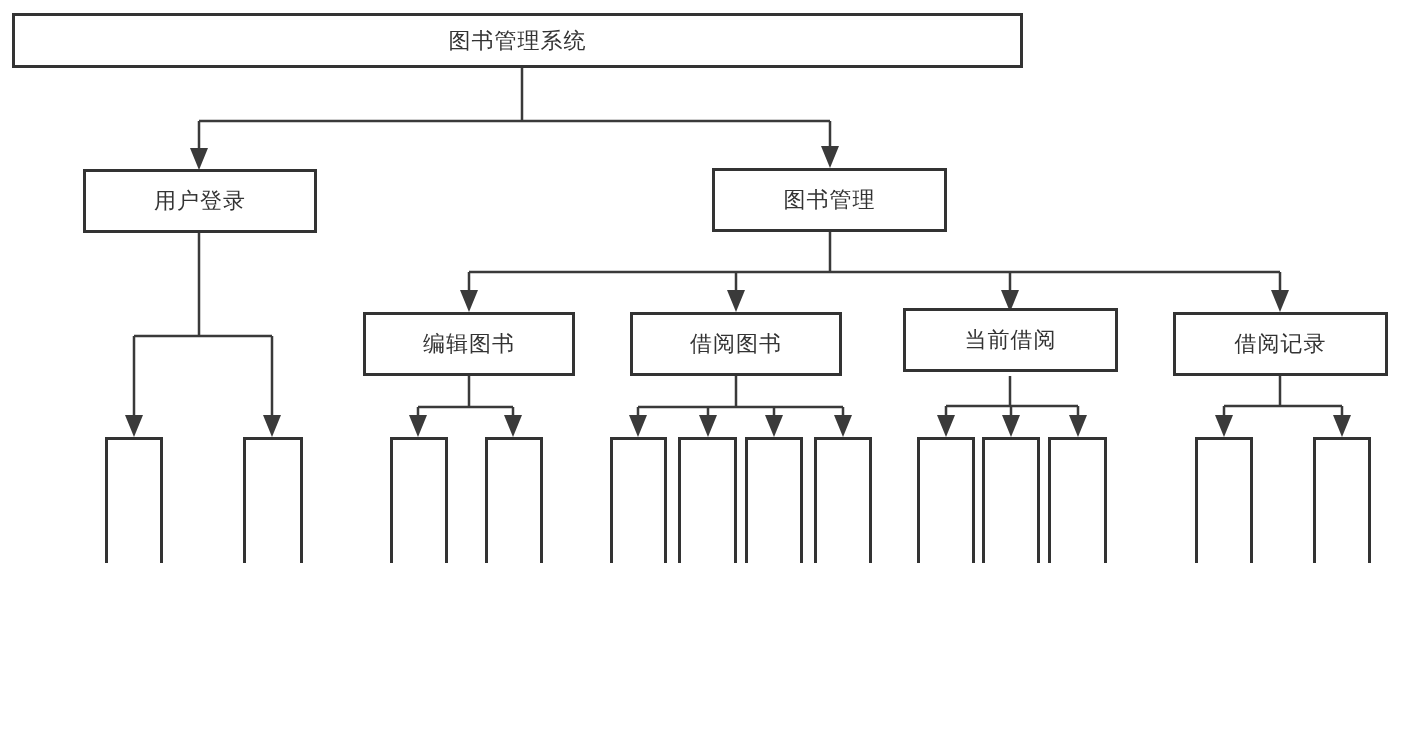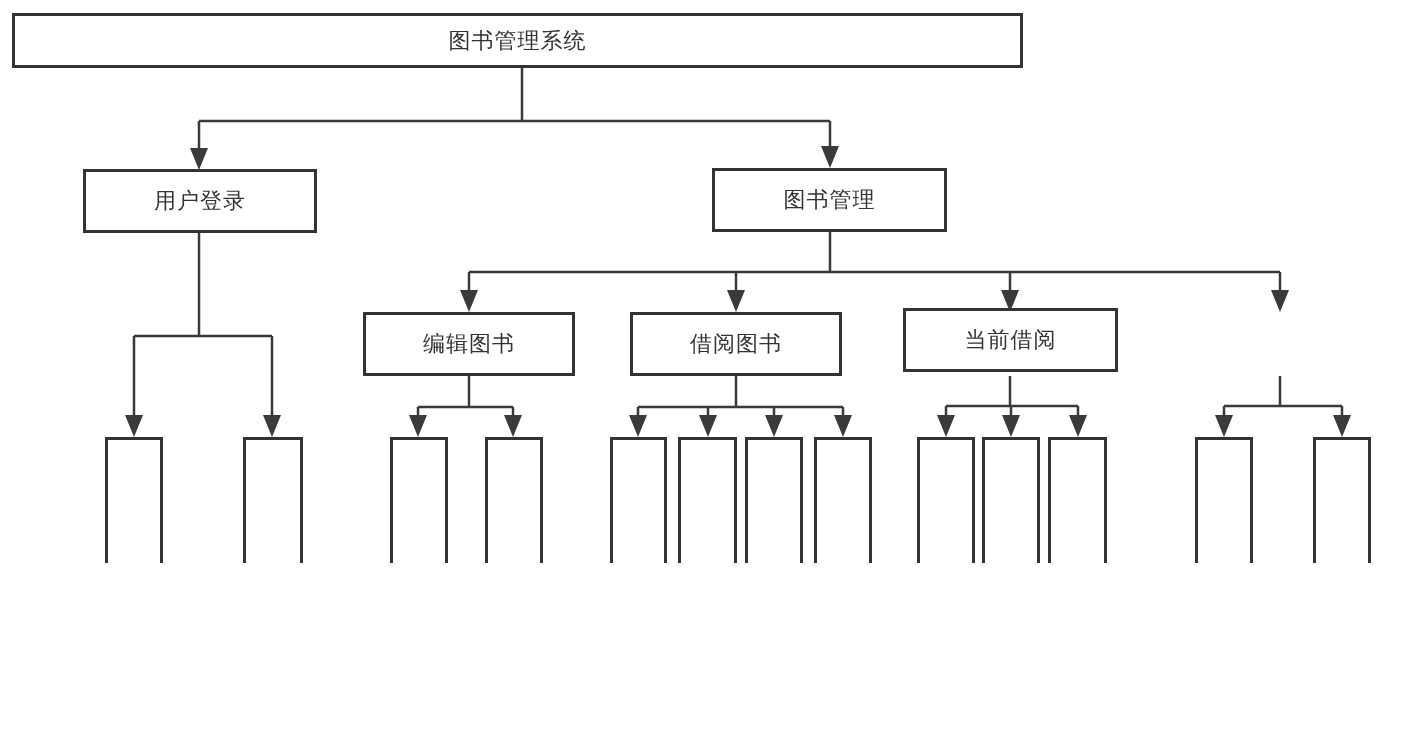--- a/index.html
+++ b/index.html
@@ -105,20 +105,23 @@
 
   <div class="node h" style="left:363px;top:312px;width:212px;height:64px">
     <span>编辑图书</span>
   </div>
   <div class="node h" style="left:630px;top:312px;width:212px;height:64px">
     <span>借阅图书</span>
   </div>
   <div class="node h" style="left:903px;top:308px;width:215px;height:64px">
     <span>当前借阅</span>
   </div>
+  <div class="node h" style="left:1173px;top:312px;width:215px;height:64px">
+    <span>借阅记录</span>
+  </div>
 
   <div class="node v" style="left:105px;top:437px;width:58px;height:298px">
     <span>用户登录</span>
   </div>
   <div class="node v" style="left:243px;top:437px;width:60px;height:298px">
     <span>注销登录</span>
   </div>
 
   <div class="node v" style="left:390px;top:437px;width:58px;height:298px">
     <span>查询图书</span>

